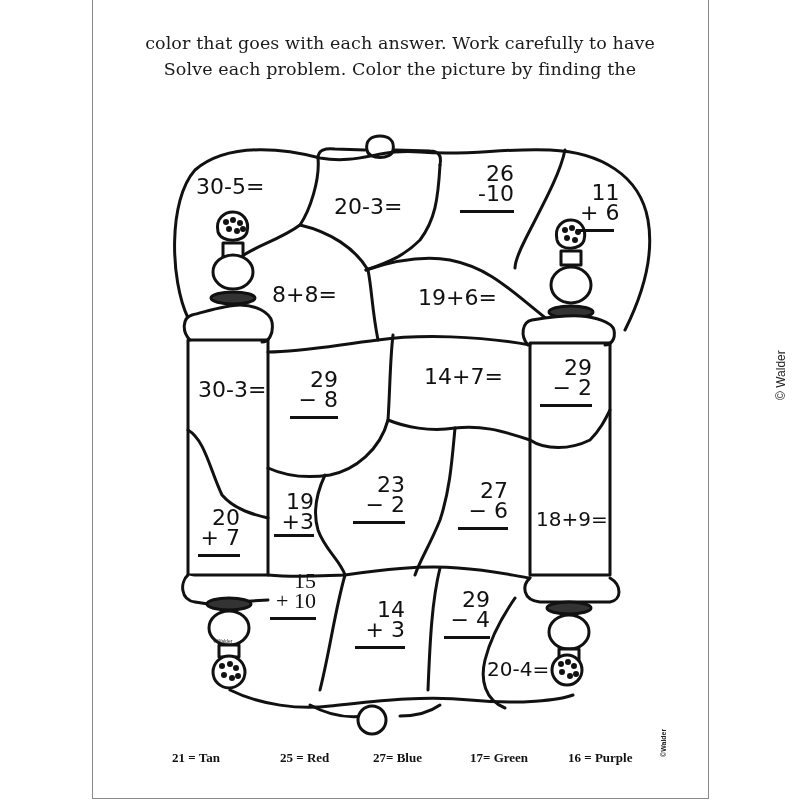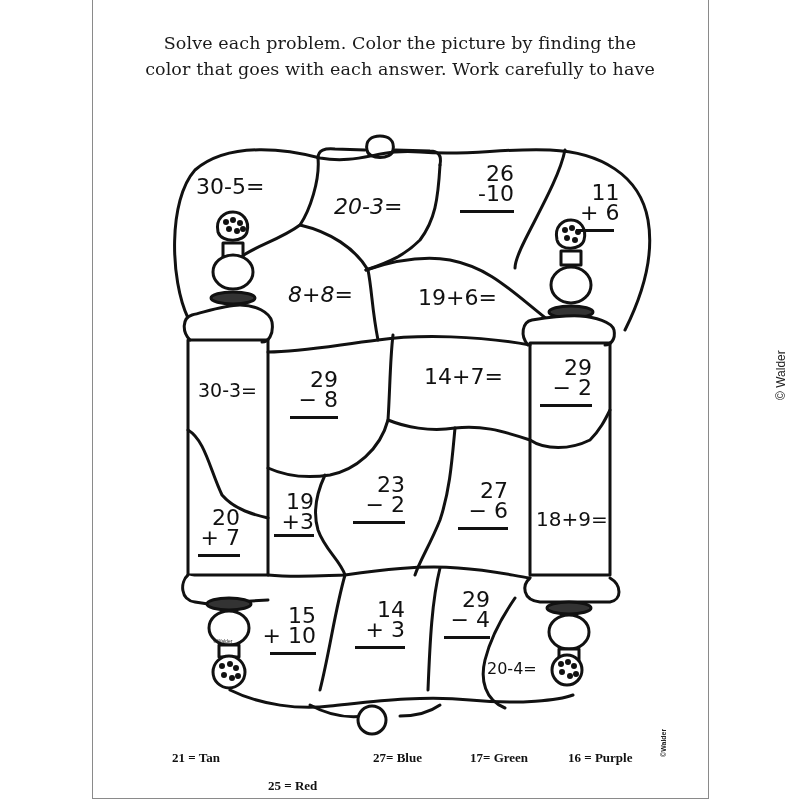--- a/index.html
+++ b/index.html
@@ -15,22 +15,22 @@
     .credit-right { position:absolute; left:774px; top:400px; transform:rotate(-90deg); transform-origin:left top; font-family:"Liberation Sans", sans-serif; font-size:12px; color:#222; white-space:nowrap; }
     .credit-small { position:absolute; left:660px; top:757px; transform:rotate(-90deg); transform-origin:left top; font-family:"Liberation Sans", sans-serif; font-size:7px; font-weight:bold; color:#222; white-space:nowrap; }
     .credit-tiny { position:absolute; left:213px; top:638px; font-family:"Liberation Sans", sans-serif; font-size:5px; color:#222; white-space:nowrap; }
   </style>
 </head>
 <body>
 
 <div class="page"></div>
 
 <div class="instructions">
+  <div>color that goes with each answer. Work carefully to have</div>
   <div>Solve each problem. Color the picture by finding the</div>
-  <div>color that goes with each answer. Work carefully to have</div>
 </div>
 
 <svg class="art" width="800" height="800" viewBox="0 0 800 800" fill="none" stroke="#111" stroke-width="3" stroke-linecap="round" stroke-linejoin="round">
 
   <path d="M188,318 C170,280 168,200 195,170 C230,140 290,150 320,158 C360,165 380,148 420,152 C470,156 500,148 550,150 C600,152 640,175 648,220 C655,260 640,300 625,330"></path>
 
   <path d="M367,150 C365,140 372,136 380,136 C388,136 395,140 393,150 C392,160 368,160 367,150 Z"></path>
   <path d="M318,158 C318,150 325,148 335,149 L365,150 M395,150 L430,151 C438,151 442,155 440,165"></path>
 
   <path d="M318,158 C320,180 310,210 300,225 C280,240 250,248 240,258"></path>
@@ -104,34 +104,34 @@
     <circle cx="574" cy="666" r="1.5" fill="#111"></circle>
     <circle cx="562" cy="672" r="1.5" fill="#111"></circle>
     <circle cx="570" cy="676" r="1.5" fill="#111"></circle>
     <circle cx="576" cy="674" r="1.5" fill="#111"></circle>
 
   <path d="M310,705 C330,716 350,718 365,716 M400,716 C415,716 430,712 440,705"></path>
   <circle cx="372" cy="720" r="14" fill="#fff"></circle>
 </svg>
 
 <div class="prob" style="left:196px;top:176px;">30-5=</div>
-<div class="prob" style="left:334px;top:196px;font-style:italic;">20-3=</div>
+<div class="prob" style="left:334px;top:196px;">20-3=</div>
 <div class="stack" style="left:466px;top:164px;">
   <span style="display:block;text-align:right;">26</span>
   <span style="display:block;">-10</span>
   <span class="line" style="width:54px;margin-left:-6px;"></span>
 </div>
 <div class="stack" style="left:580px;top:183px;">
   <span style="display:block;">11</span>
   <span style="display:block;">+ 6</span>
   <span class="line" style="width:38px;margin-left:-4px;"></span>
 </div>
-<div class="prob" style="left:288px;top:284px;font-style:italic;">8+8=</div>
+<div class="prob" style="left:272px;top:284px;">8+8=</div>
 <div class="prob" style="left:418px;top:287px;">19+6=</div>
-<div class="prob" style="left:198px;top:379px;font-size:19px;">30-3=</div>
+<div class="prob" style="left:198px;top:379px;font-size:22px;">30-3=</div>
 <div class="stack" style="left:290px;top:370px;">
   <span style="display:block;">29</span>
   <span style="display:block;">− 8</span>
   <span class="line" style="width:48px;"></span>
 </div>
 <div class="prob" style="left:424px;top:366px;">14+7=</div>
 <div class="stack" style="left:540px;top:358px;">
   <span style="display:block;">29</span>
   <span style="display:block;">− 2</span>
   <span class="line" style="width:52px;"></span>
@@ -150,38 +150,38 @@
   <span style="display:block;">27</span>
   <span style="display:block;">− 6</span>
   <span class="line" style="width:50px;"></span>
 </div>
 <div class="stack" style="left:198px;top:508px;">
   <span style="display:block;">20</span>
   <span style="display:block;">+ 7</span>
   <span class="line" style="width:42px;"></span>
 </div>
 <div class="prob" style="left:536px;top:508px;font-size:20px;">18+9=</div>
-<div class="stack" style="left:258px;top:606px;">
+<div class="stack" style="left:258px;top:571px;font-family:Liberation Serif, serif;">
   <span style="display:block;">15</span>
   <span style="display:block;">+ 10</span>
   <span class="line" style="width:46px;margin-left:12px;"></span>
 </div>
 <div class="stack" style="left:355px;top:600px;">
   <span style="display:block;">14</span>
   <span style="display:block;">+ 3</span>
   <span class="line" style="width:50px;"></span>
 </div>
 <div class="stack" style="left:444px;top:590px;">
   <span style="display:block;">29</span>
   <span style="display:block;">− 4</span>
   <span class="line" style="width:46px;"></span>
 </div>
-<div class="prob" style="left:487px;top:658px;font-size:16px;">20-4=</div>
+<div class="prob" style="left:487px;top:658px;font-size:20px;">20-4=</div>
 
 <div class="key" style="left:172px;">21 = Tan</div>
-<div class="key" style="left:268px;margin-top:28px;">25 = Red</div>
+<div class="key" style="left:280px;">25 = Red</div>
 <div class="key" style="left:373px;">27= Blue</div>
 <div class="key" style="left:470px;">17= Green</div>
 <div class="key" style="left:568px;">16 = Purple</div>
 
 <div class="credit-right">© Walder</div>
 <div class="credit-small">©Walder</div>
 <div class="credit-tiny">©Walder</div>
 
 </body></html>

